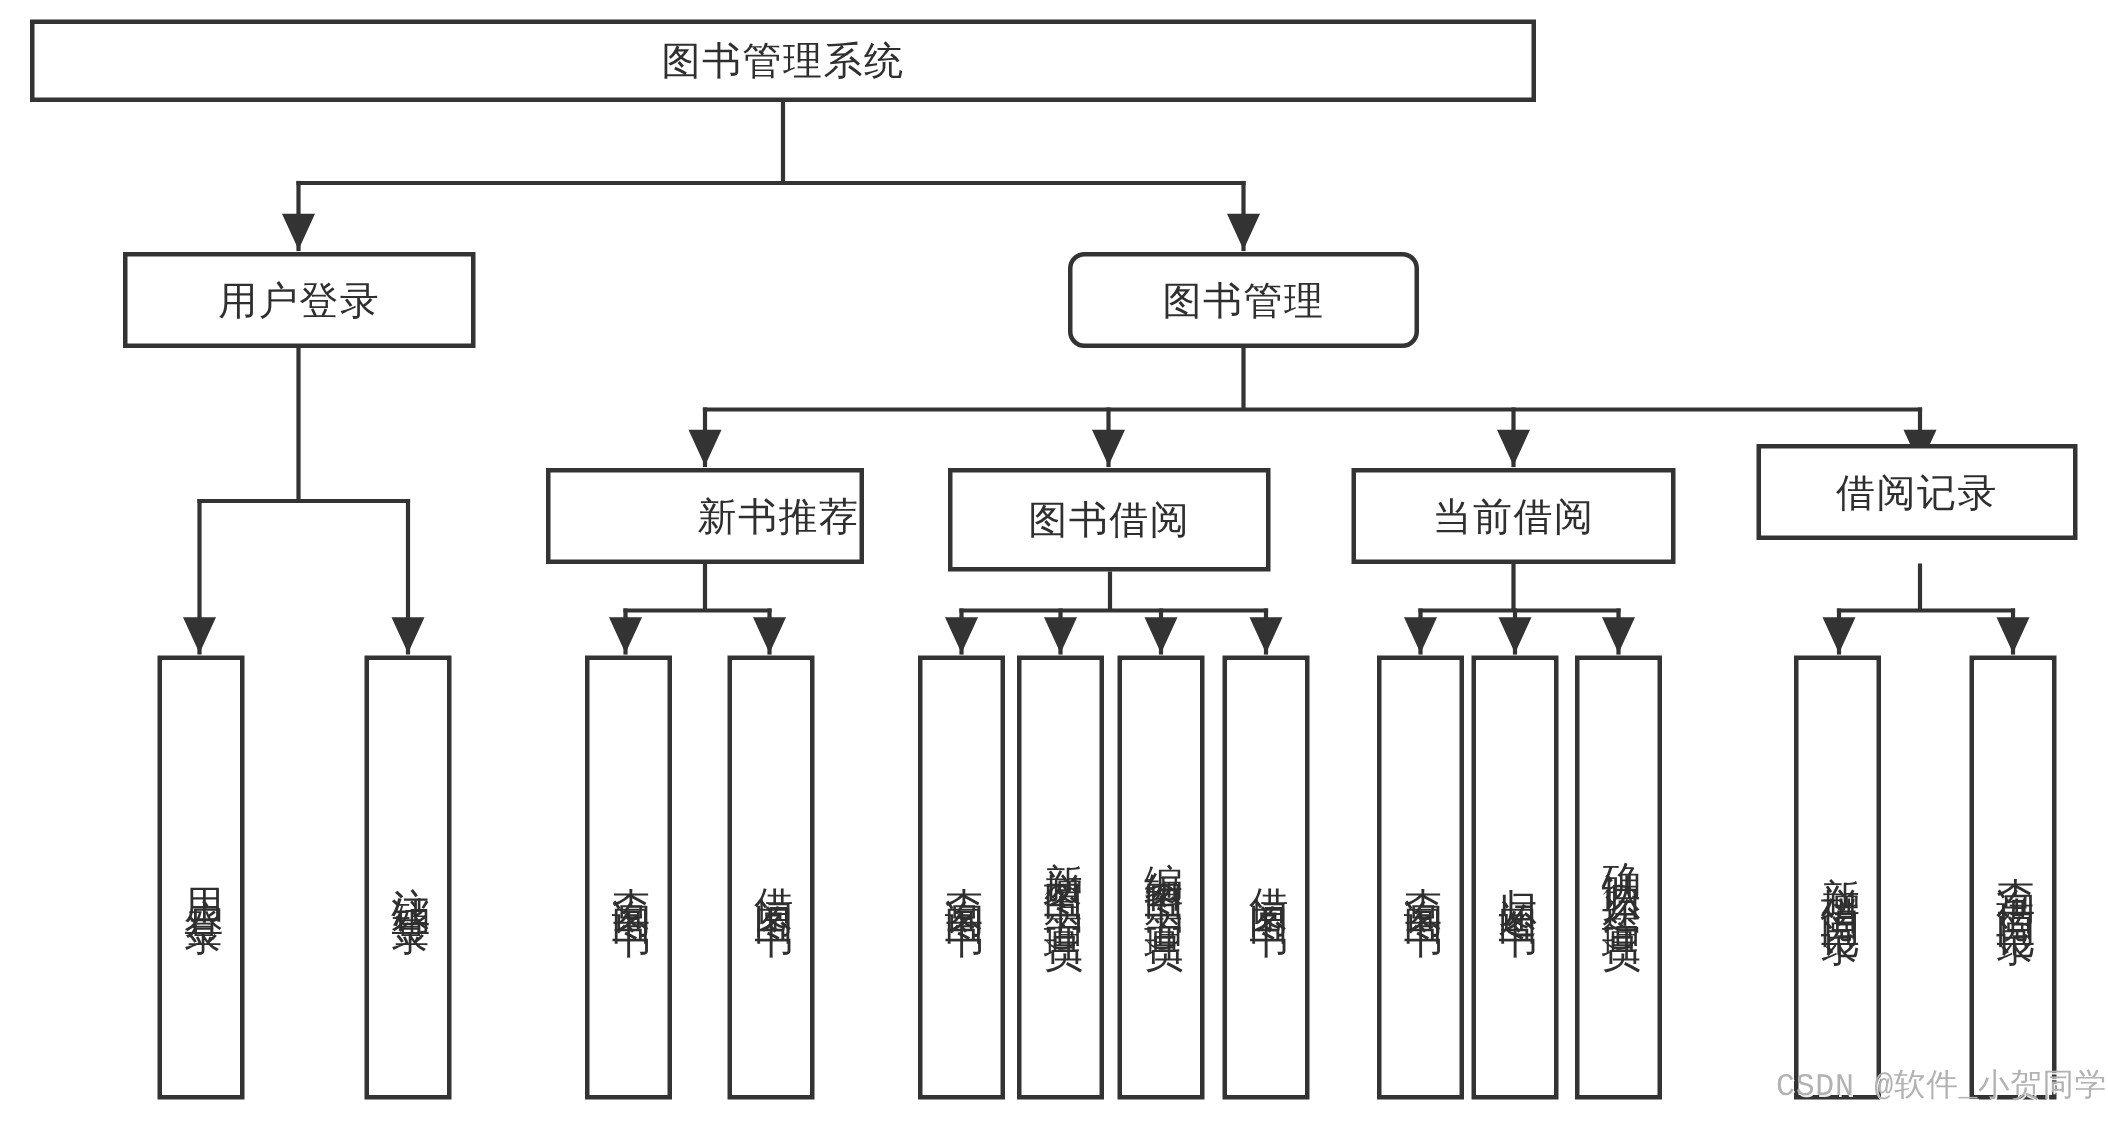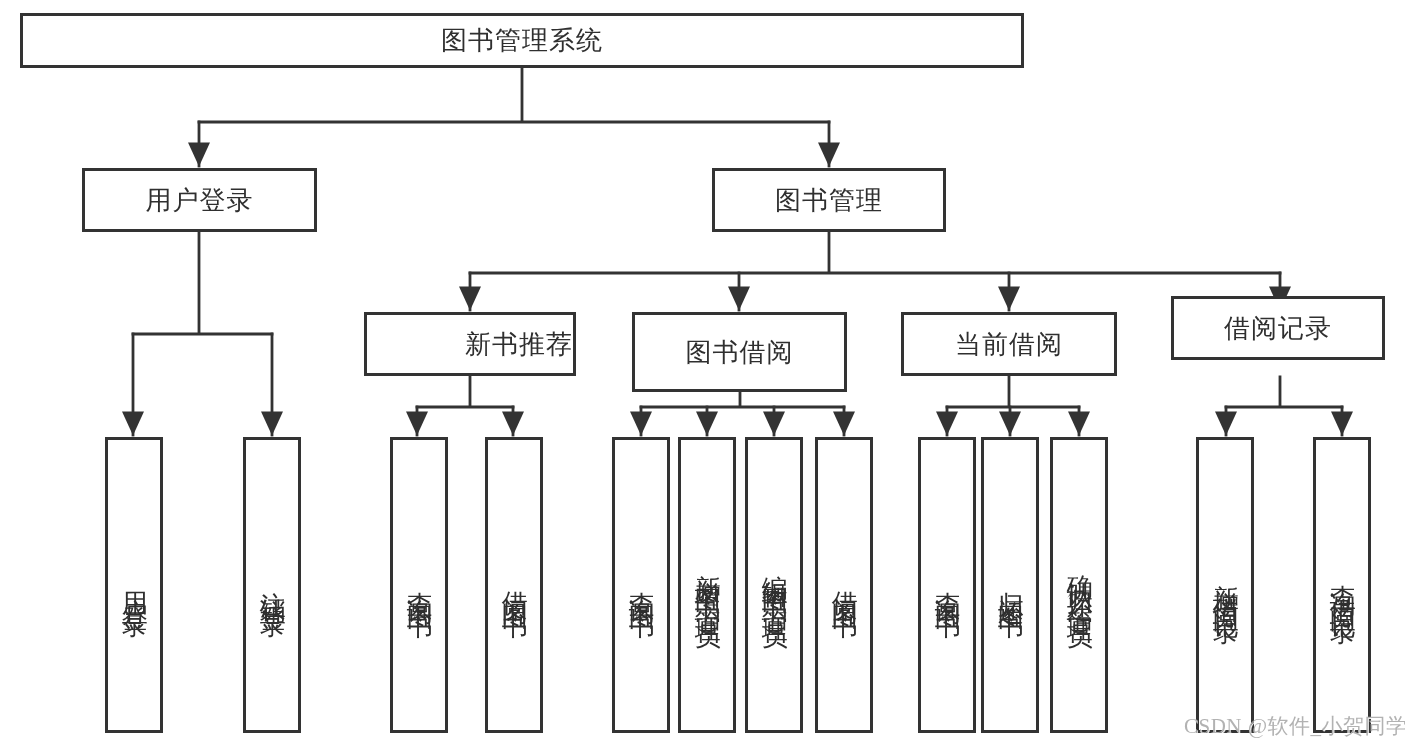--- a/index.html
+++ b/index.html
@@ -2,21 +2,21 @@
 <html><head>
 <meta charset="utf-8">
 <style>
   * { margin: 0; padding: 0; box-sizing: border-box; }
   html, body { background: #ffffff; }
   .canvas {
     position: relative;
     width: 1405px;
     height: 747px;
     background: #ffffff;
-    font-family: Liberation Serif, serif;
+    font-family: Liberation Mono, monospace;
     color: #2f2f2f;
     overflow: hidden;
   }
   .svg-layer { position: absolute; left: 0; top: 0; }
   .node {
     position: absolute;
     background: #ffffff;
     border: 3px solid #333333;
     display: flex;
     align-items: center;
@@ -105,28 +105,28 @@
     </g>
   </svg>
 
   <div class="node hbox" style="left:20px; top:13px; width:1004px; height:55px;">
     <span>图书管理系统</span>
   </div>
 
   <div class="node hbox" style="left:82px; top:168px; width:235px; height:64px;">
     <span>用户登录</span>
   </div>
-  <div class="node hbox" style="left:712px; top:168px; width:234px; height:64px;">
+  <div class="node hbox" style="left:712px; top:168px; width:234px; height:64px;border-radius:11px;">
     <span>图书管理</span>
   </div>
 
   <div class="node hbox" style="left:364px; top:312px; width:212px; height:64px;justify-content:flex-end;">
     <span>新书推荐</span>
   </div>
-  <div class="node hbox" style="left:632px; top:312px; width:215px; height:80px;">
+  <div class="node hbox" style="left:632px; top:312px; width:215px; height:69px;">
     <span>图书借阅</span>
   </div>
   <div class="node hbox" style="left:901px; top:312px; width:216px; height:64px;">
     <span>当前借阅</span>
   </div>
   <div class="node hbox" style="left:1171px; top:296px; width:214px; height:64px;">
     <span>借阅记录</span>
   </div>
 
   <div class="node vbox" style="left:105px;">

